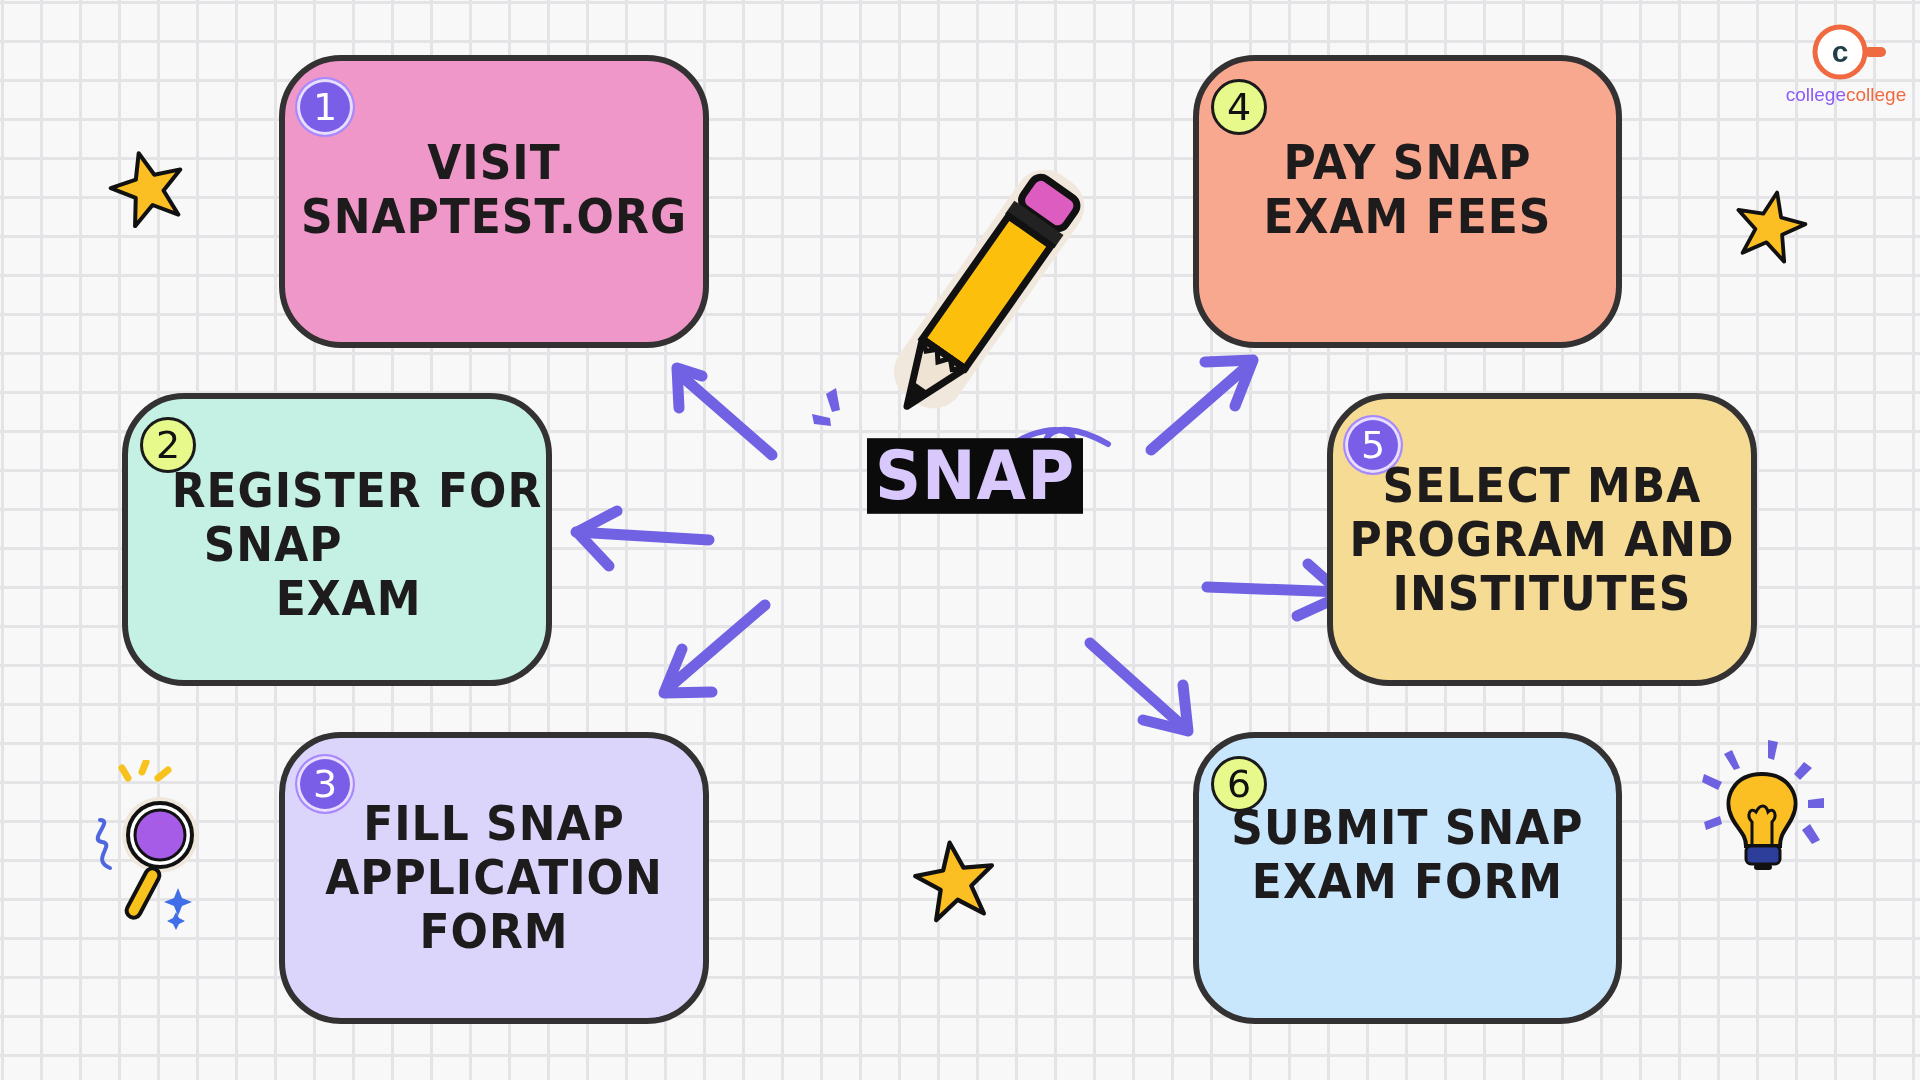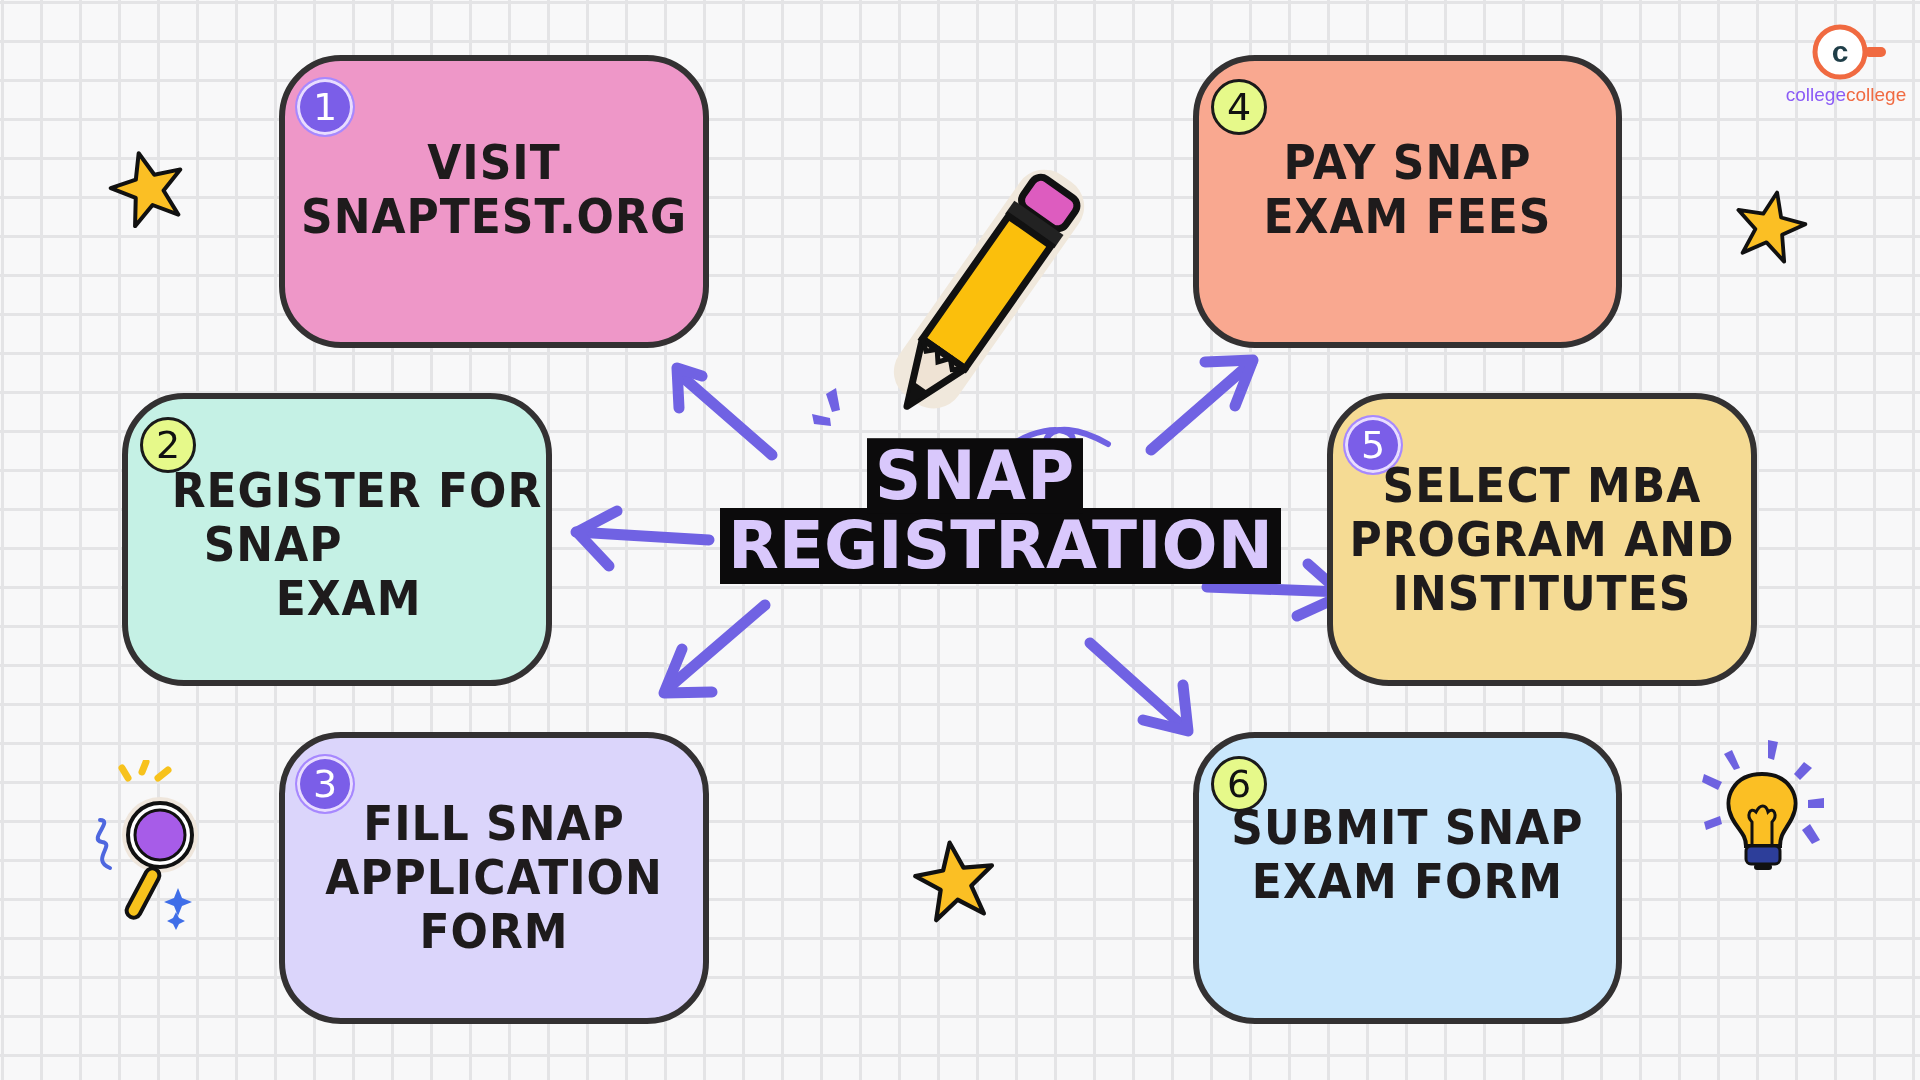--- a/index.html
+++ b/index.html
@@ -172,21 +172,20 @@
       <span>6</span>
     </div>
   <div class="label">
     <span style="display:block">SUBMIT SNAP</span>
     <span style="display:block">EXAM FORM</span>
   </div>
 </div>
 
 <div class="title">
   <span class="t1">SNAP</span><br>
-  <span class="t2">REGISTRATION</span>
 </div>
 
 <svg class="deco" style="left:850px;top:150px" width="260" height="290" viewBox="0 0 260 290">
   <g transform="translate(130 145) rotate(35) translate(-130 -145)">
     <rect x="98" y="0" width="72" height="270" rx="30" fill="#f0e8dc"></rect>
     <rect x="108" y="12" width="52" height="36" rx="10" fill="#dd5cbf" stroke="#111" stroke-width="7"></rect>
     <rect x="104" y="48" width="60" height="16" fill="#222"></rect>
     <rect x="108" y="64" width="52" height="150" fill="#fbbf0c" stroke="#111" stroke-width="7"></rect>
     <path d="M108 214 L134 278 L160 214 Z" fill="#efe3d4" stroke="#111" stroke-width="7" stroke-linejoin="round"></path>
     <path d="M124 254 L134 278 L144 254 Z" fill="#111"></path>

